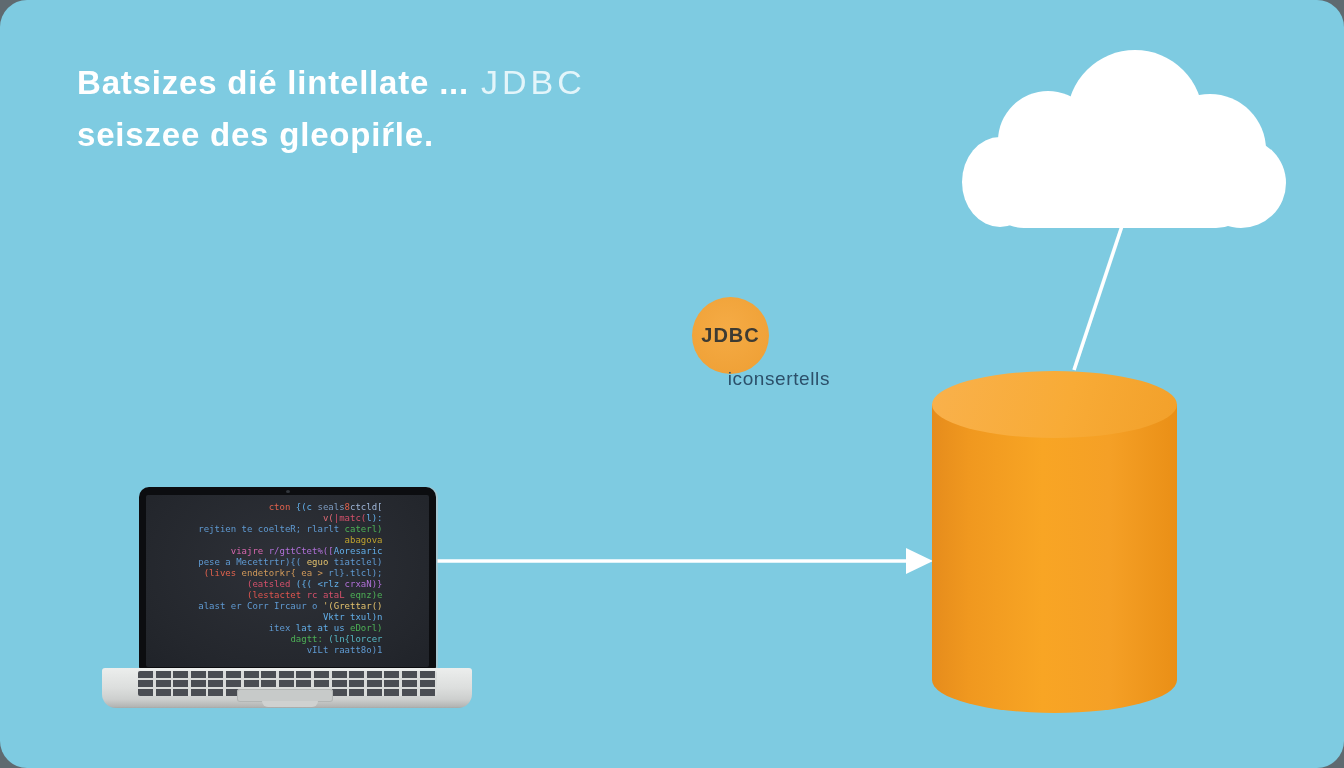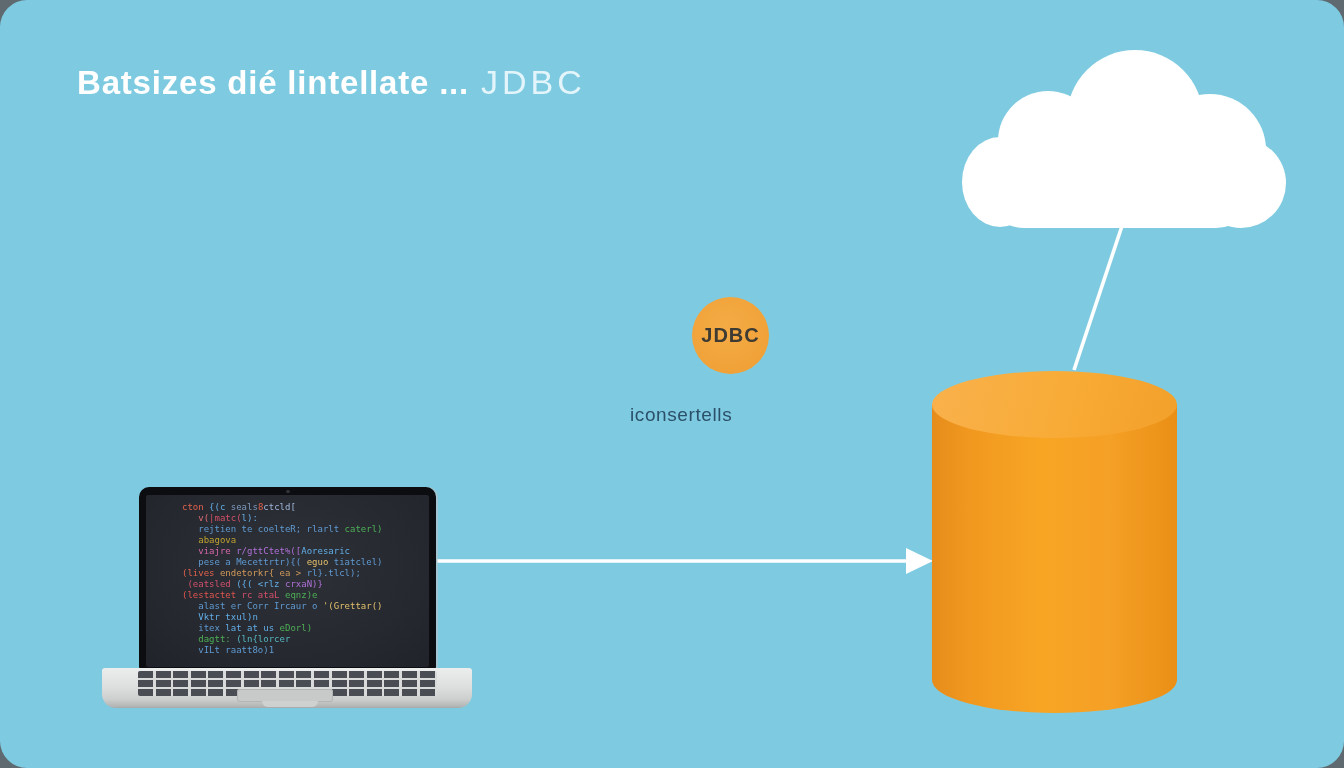--- a/index.html
+++ b/index.html
@@ -20,53 +20,54 @@
     background:linear-gradient(90deg,#e68c1c 0%,#f0981f 15%,#f8a524 45%,#f5a026 72%,#ea8f16 100%);}
   .cyl-bottom{position:absolute;left:932px;top:647px;width:245px;height:66px;border-radius:50%;
     background:linear-gradient(90deg,#e68c1c 0%,#f0981f 15%,#f8a524 45%,#f5a026 72%,#ea8f16 100%);}
   .cyl-top{position:absolute;left:932px;top:371px;width:245px;height:67px;border-radius:50%;
     background:linear-gradient(105deg,#f9b14c 0%,#f8ab36 55%,#f2a02a 100%);}
   
   .jdbc-badge{position:absolute;left:692px;top:297px;width:77px;height:77px;border-radius:50%;
     background:radial-gradient(circle at 45% 40%, #f5ab45, #f0a238 70%, #eb9c30 100%);
     display:flex;align-items:center;justify-content:center;
     font-size:20px;font-weight:600;letter-spacing:1px;color:#3d3b33;}
-  .jdbc-caption{position:absolute;left:630px;top:404px;width:200px;text-align:left;
+  .jdbc-caption{position:absolute;left:630px;top:368px;width:200px;text-align:right;
     font-size:19px;color:#2c506a;letter-spacing:0.6px;}
   
   .laptop-screen{position:absolute;left:139px;top:487px;width:297px;height:182px;
     background:#0c0d10;border-radius:10px 10px 2px 2px;
     box-shadow:2px 0 0 rgba(190,195,197,0.55);}
   .screen-display{position:absolute;left:7px;top:8px;right:7px;bottom:2px;
     background:radial-gradient(ellipse at 50% 40%, #2e3138 0%, #24272d 75%, #202329 100%);
     border-radius:2px;overflow:hidden;}
   .webcam{position:absolute;left:50%;top:3px;width:4px;height:3px;margin-left:-2px;
     border-radius:50%;background:#33373d;}
   .code-block{position:absolute;left:36px;top:7px;
-    font-family:"DejaVu Sans Mono", monospace;font-size:9px;line-height:11px;white-space:pre;}
+    font-family:"DejaVu Sans Mono", monospace;font-size:9px;line-height:11px;white-space:pre;text-align:right;}
   .code-line.gap{}
   .laptop-base{position:absolute;left:102px;top:668px;width:370px;height:40px;
     background:linear-gradient(#eceeed 0%,#dcdedd 50%,#cdcfce 78%,#b4b6b5 96%,#a6a8a7 100%);
     border-radius:3px 3px 14px 14px;}
   .keyboard{position:absolute;left:36px;top:3px;width:299px;height:25px;border-radius:2px;
     background-image:
       repeating-linear-gradient(to bottom, rgba(0,0,0,0) 0 6.8px, #d9dbda 6.8px 9.2px),
       repeating-linear-gradient(to right, #4a4d53 0 15px, #d9dbda 15px 17.6px);}
   .trackpad{position:absolute;left:135px;top:21px;width:96px;height:13px;
     background:#c7cac9;border-radius:3px;box-shadow:inset 0 0 0 1px #b2b5b4;}
   .base-notch{position:absolute;left:160px;top:33px;width:56px;height:6px;
     background:#cfd1d0;border-radius:0 0 6px 6px;}
 </style>
 </head>
 <body>
 
 <div class="canvas">
 
   <div class="headline">
     <div class="hl-line"><span>Batsizes dié lintellate ...</span><span class="hl-accent">JDBC</span></div>
+    <div class="hl-line">seiszee des gleopiŕle.</div>
   </div>
 
   <svg class="svg-layer" viewBox="0 0 1344 768">
     <g fill="#ffffff">
       <ellipse cx="1000" cy="182" rx="38" ry="45"></ellipse>
       <circle cx="1048" cy="141" r="50"></circle>
       <circle cx="1135" cy="118" r="68"></circle>
       <circle cx="1210" cy="150" r="56"></circle>
       <circle cx="1241" cy="183" r="45"></circle>
       <rect x="984" y="148" width="272" height="80" rx="40"></rect>

